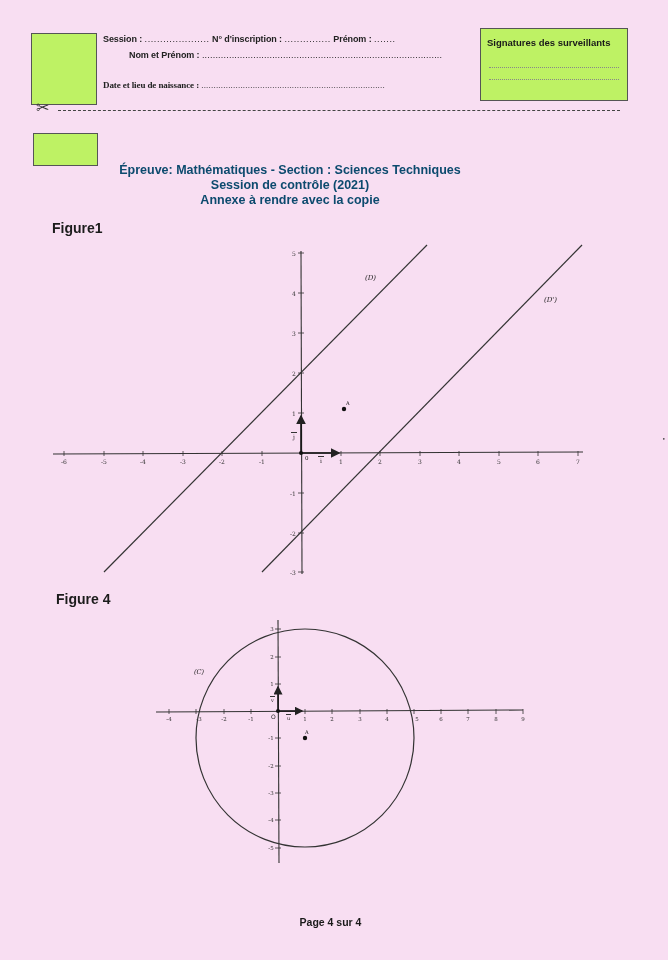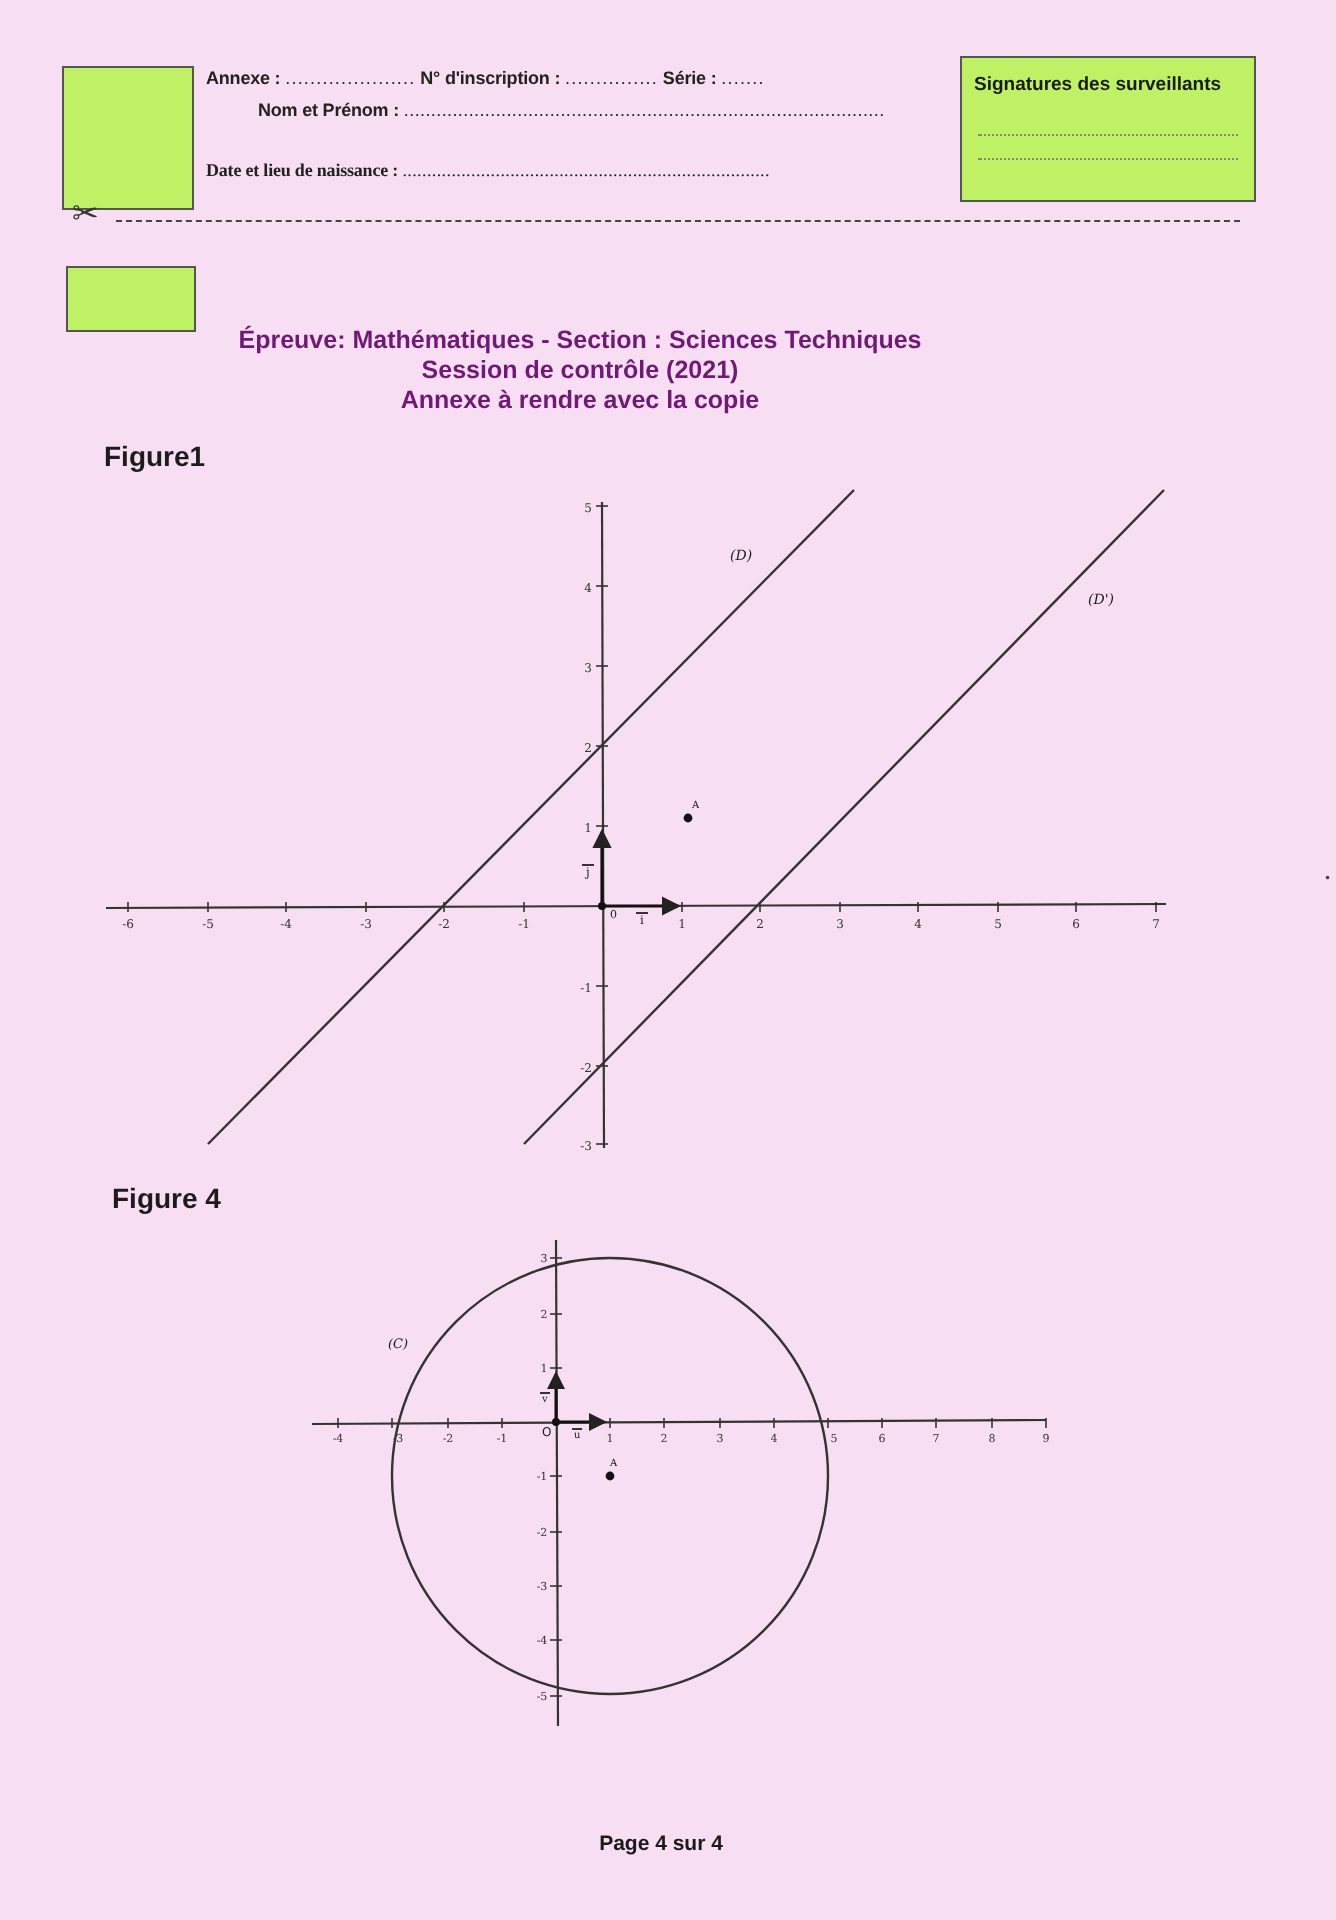--- a/index.html
+++ b/index.html
@@ -10,37 +10,37 @@
     color: #1a1a1a;
   }
   .abs { position: absolute; }
   .box { position: absolute; border: 1px solid #555; background: #bef264; }
   .hdr-line { position: absolute; left: 103px; font-size: 9px; font-weight: bold; white-space: nowrap; color: #222; letter-spacing: -0.1px; }
   .hdr-line .dots { font-weight: normal; letter-spacing: 0.6px; }
   .sig-title { position: absolute; left: 6px; top: 8px; font-size: 9.5px; font-weight: bold; white-space: nowrap; }
   .sig-dots { position: absolute; left: 8px; right: 8px; border-top: 1px dotted #888; height: 0; }
   .cut-line { position: absolute; left: 58px; top: 110px; width: 562px; border-top: 1.5px dashed #444; height: 0; }
   .scissors { position: absolute; left: 36px; top: 100px; font-size: 16px; color: #333; line-height: 1; }
-  .title { position: absolute; left: 0; width: 580px; text-align: center; font-weight: bold; font-size: 12.5px; line-height: 15px; color: #701a75; }
+  .title { position: absolute; left: 0; width: 580px; text-align: center; font-weight: bold; font-size: 12.5px; line-height: 15px; color: #0c4a6e; }
   .fig-label { position: absolute; font-weight: bold; font-size: 14px; color: #1c1c1c; }
   .footer { position: absolute; left: 0; width: 661px; top: 916px; text-align: center; font-weight: bold; font-size: 10.5px; }
   svg.plot { position: absolute; left: 0; top: 0; }
   svg text { font-family: "DejaVu Serif", serif; }
 </style>
 </head>
 <body>
 
 <div class="box" style="left:31px; top:33px; width:64px; height:70px;"></div>
 
 <div class="hdr-line" style="top:34px;">
-  <span>Annexe :</span>
+  <span>Session :</span>
   <span class="dots">.....................</span>
   <span>N° d'inscription :</span>
   <span class="dots">...............</span>
-  <span>Série :</span>
+  <span>Prénom :</span>
   <span class="dots">.......</span>
 </div>
 <div class="hdr-line" style="top:50px;padding-left:26px;">
   <span>Nom et Prénom :</span>
   <span class="dots" style="letter-spacing:0.2px;">.........................................................................................</span>
 </div>
 <div class="hdr-line" style="top:80px;font-family:Liberation Serif, serif;">
   <span>Date et lieu de naissance :</span>
   <span class="dots" style="letter-spacing:0.2px;">...........................................................................</span>
 </div>

